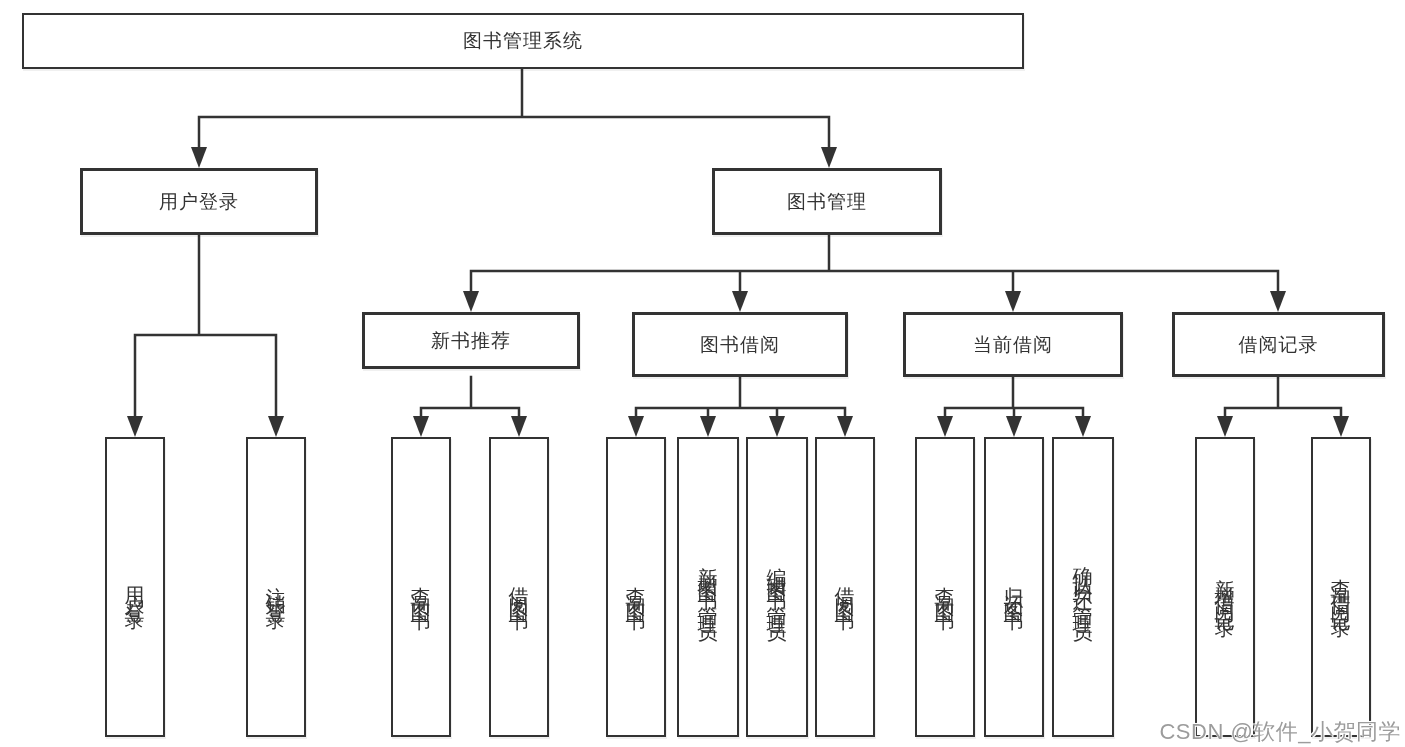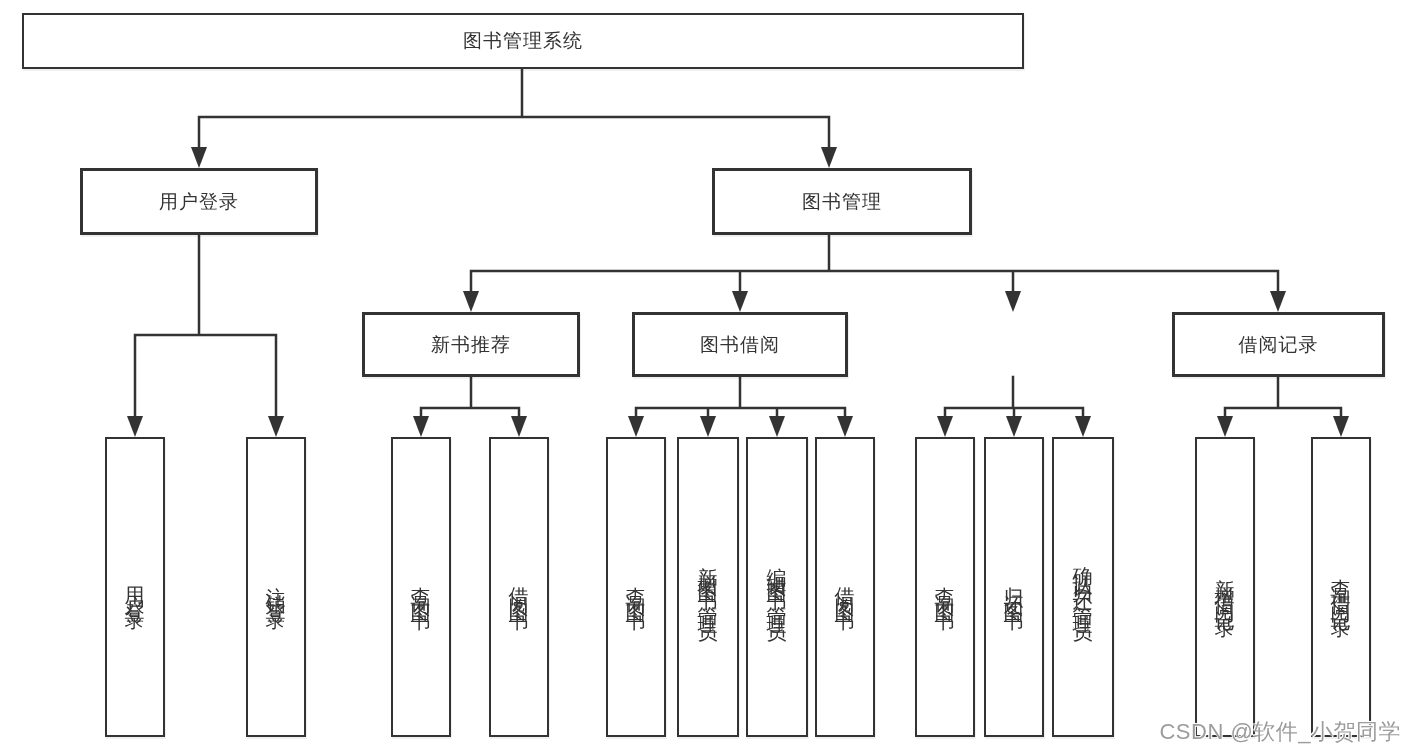--- a/index.html
+++ b/index.html
@@ -82,29 +82,32 @@
     </g>
   </svg>
 
   <div class="box root-box" style="left:22px;top:13px;width:1002px;height:56px;">
     <span>图书管理系统</span>
   </div>
 
   <div class="box" style="left:80px;top:168px;width:238px;height:67px;">
     <span>用户登录</span>
   </div>
-  <div class="box" style="left:712px;top:168px;width:260px;height:67px;">
+  <div class="box" style="left:712px;top:168px;width:230px;height:67px;">
     <span>图书管理</span>
   </div>
 
-  <div class="box" style="left:362px;top:312px;width:218px;height:65px;">
+  <div class="box" style="left:362px;top:312px;width:218px;height:57px;">
     <span>新书推荐</span>
   </div>
   <div class="box" style="left:632px;top:312px;width:216px;height:65px;">
     <span>图书借阅</span>
+  </div>
+  <div class="box" style="left:903px;top:312px;width:220px;height:65px;">
+    <span>当前借阅</span>
   </div>
   <div class="box" style="left:1172px;top:312px;width:213px;height:65px;">
     <span>借阅记录</span>
   </div>
 
   <div class="box leaf" style="left:105px;top:437px;width:60px;height:300px;">
     <span>用户登录</span>
   </div>
   <div class="box leaf" style="left:246px;top:437px;width:60px;height:300px;">
     <span>注销登录</span>

